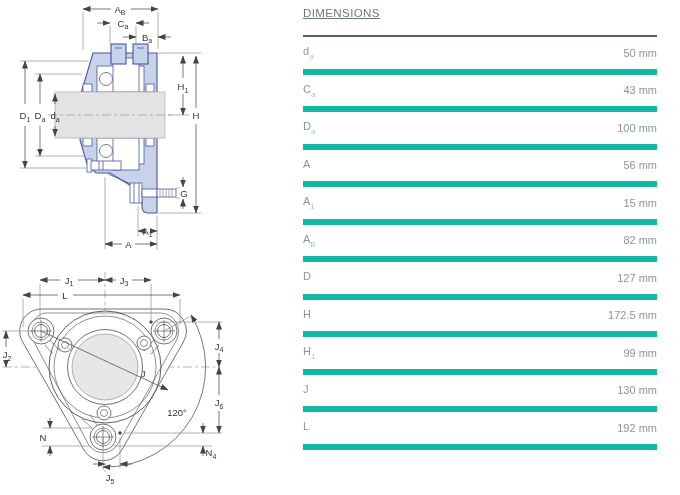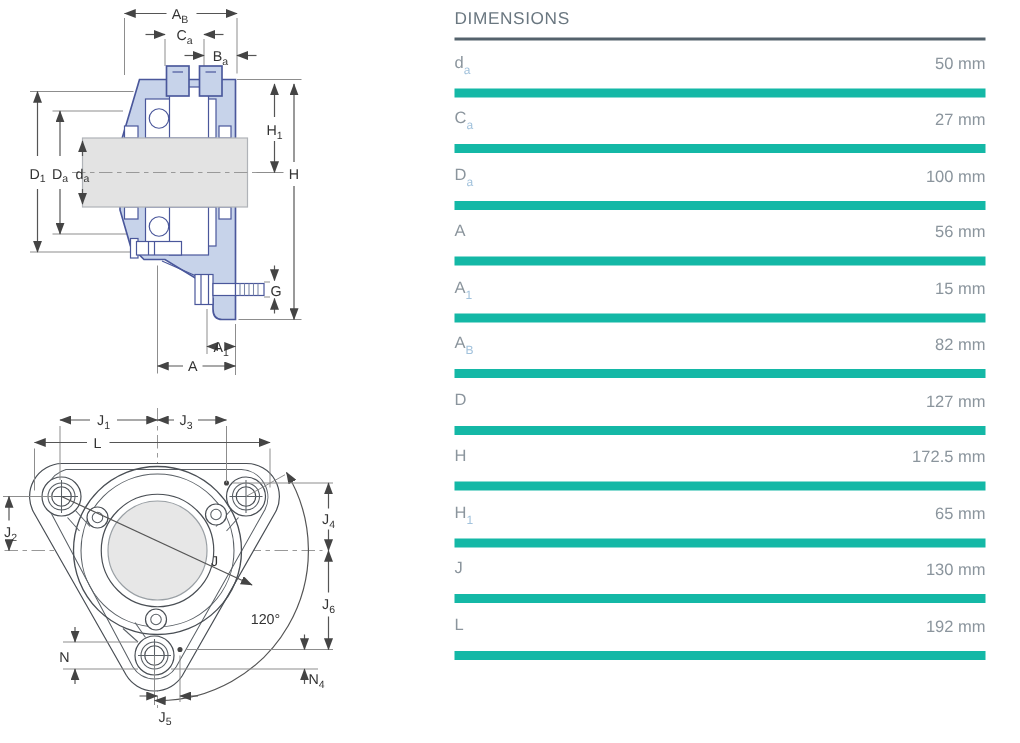--- a/index.html
+++ b/index.html
@@ -18,21 +18,21 @@
   .cl  { stroke:#999; stroke-width:.7; fill:none; stroke-dasharray:9 3 3 3; }
   .blue { fill:#c7d3ea; stroke:#4a579b; stroke-width:1.1; }
   .bluln { stroke:#4a579b; stroke-width:.8; fill:none; }
   .wht { fill:#ffffff; stroke:#4a579b; stroke-width:.8; }
   .fv  { stroke:#4a4f55; stroke-width:.9; fill:none; }
   .fvt { stroke:#5a6066; stroke-width:.7; fill:none; }
   .fvw { stroke:#4a4f55; stroke-width:.8; fill:#fff; }
 
   
   .dims-table { position:absolute; left:303px; top:0; width:354px; }
-  .dims-title { font-size:11.5px; letter-spacing:.4px; color:#6a7780; padding-top:7px; height:25px; }
+  .dims-title { font-size:11.5px; letter-spacing:.4px; color:#6a7780; padding-top:7px; height:35px;text-decoration:underline; }
   .head-rule { height:2px; background:#54626c; }
   .t-row { height:37.5px; display:flex; align-items:center; justify-content:space-between;
            border-bottom:6px solid #14b8a6; font-size:11px; color:#8b959d; }
   .t-label sub { font-size:8px; color:#a2c2dc; position:relative; bottom:-1px; }
   .t-value { }
 </style>
 </head>
 <body>
 
 <div class="page">
@@ -266,21 +266,21 @@
     <div class="dims-title">DIMENSIONS</div>
     <div class="head-rule"></div>
     <div id="rows-host">
   <div class="t-row">
     <div class="t-label"><span>d</span><sub>a</sub></div>
     <div class="t-value">50 mm</div>
   </div>
 
   <div class="t-row">
     <div class="t-label"><span>C</span><sub>a</sub></div>
-    <div class="t-value">27 mm</div>
+    <div class="t-value">43 mm</div>
   </div>
 
   <div class="t-row">
     <div class="t-label"><span>D</span><sub>a</sub></div>
     <div class="t-value">100 mm</div>
   </div>
 
   <div class="t-row">
     <div class="t-label"><span>A</span><sub></sub></div>
     <div class="t-value">56 mm</div>
@@ -302,21 +302,21 @@
     <div class="t-value">127 mm</div>
   </div>
 
   <div class="t-row">
     <div class="t-label"><span>H</span><sub></sub></div>
     <div class="t-value">172.5 mm</div>
   </div>
 
   <div class="t-row">
     <div class="t-label"><span>H</span><sub>1</sub></div>
-    <div class="t-value">65 mm</div>
+    <div class="t-value">99 mm</div>
   </div>
 
   <div class="t-row">
     <div class="t-label"><span>J</span><sub></sub></div>
     <div class="t-value">130 mm</div>
   </div>
 
   <div class="t-row">
     <div class="t-label"><span>L</span><sub></sub></div>
     <div class="t-value">192 mm</div>

